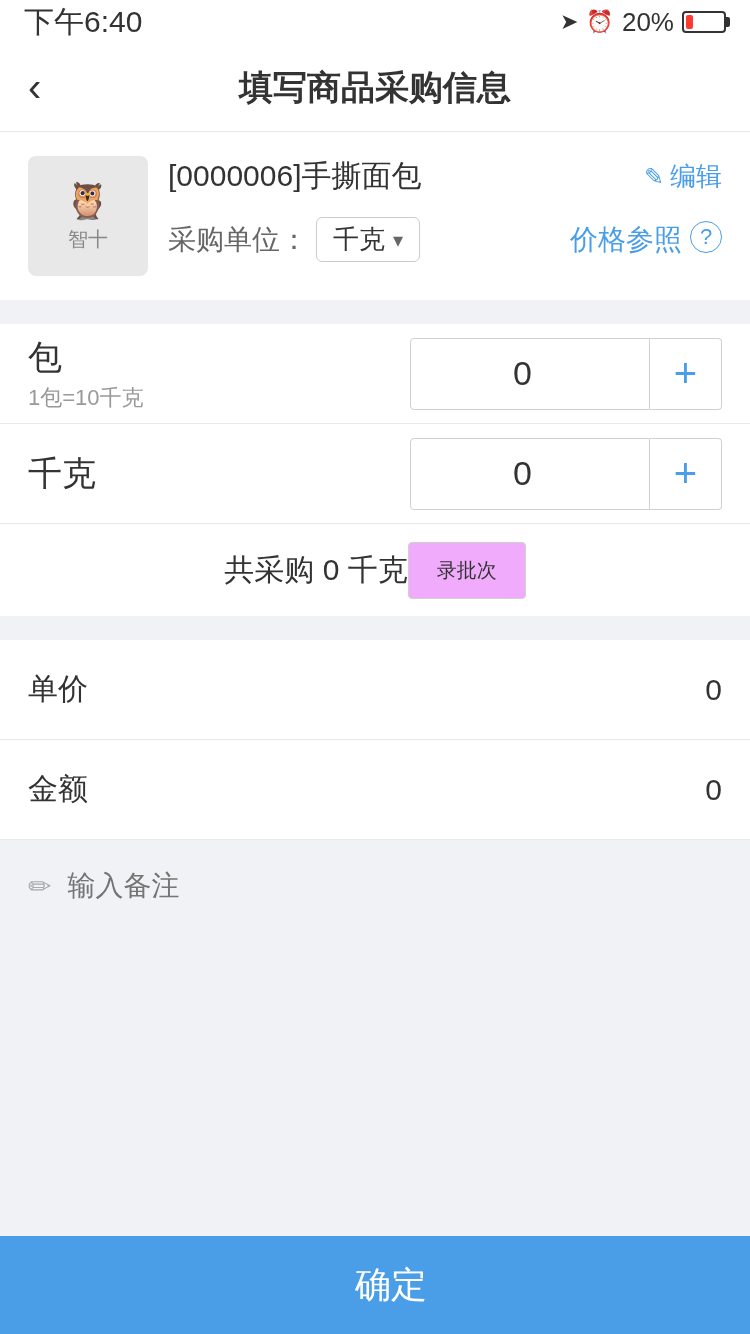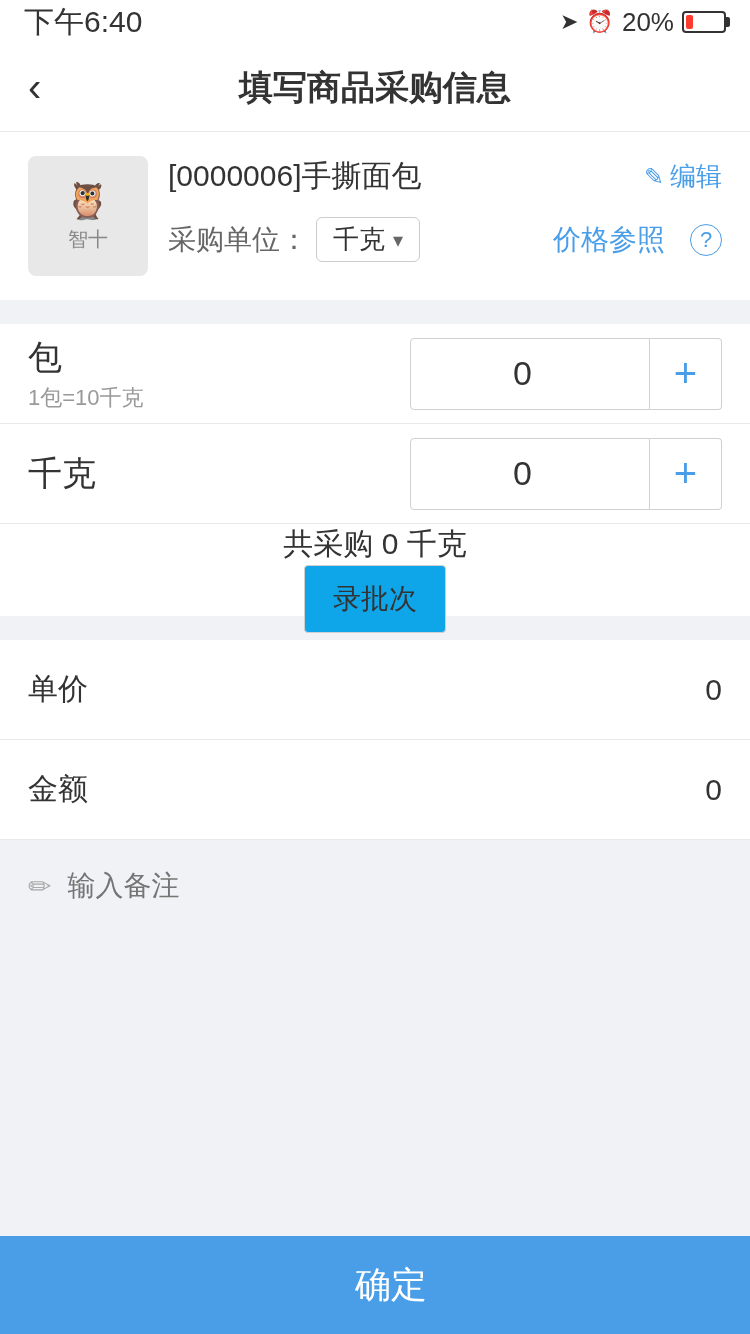--- a/index.html
+++ b/index.html
@@ -142,22 +142,22 @@
       color: #333;
       display: flex;
       align-items: center;
       gap: 8px;
       margin-left: 8px;
     }
     .price-ref {
       font-size: 28px;
       color: #4a9ee8;
       display: flex;
-      align-items: center;
-      gap: 25px;
+      align-items: flex-start;
+      gap: 8px;
     }
 
     
     .input-section {
       background: #fff;
       margin-bottom: 0;
     }
     .input-row {
       display: flex;
       align-items: center;
@@ -203,33 +203,32 @@
       font-size: 40px;
       color: #4a9ee8;
       cursor: pointer;
       border-radius: 0 4px 4px 0;
     }
 
     
     .summary-row {
       display: flex;
       align-items: center;
-      justify-content: space-between;
+      justify-content: center;
       padding: 0 28px;
       height: 100px;
       background: #fff;
       border-bottom: 8px solid #f0f2f5;
-      flex-direction: column;
     }
     .summary-text { font-size: 30px; color: #333; }
     .record-btn {
       border: 1px solid #d0d0d0;
-      background: #0ea5e9;
+      background: #f0abfc;
       padding: 14px 28px;
-      font-size: 28px;
+      font-size: 20px;
       color: #333;
       border-radius: 4px;
       cursor: pointer;
     }
 
     
     .detail-section {
       background: #fff;
       margin-bottom: 0;
     }

